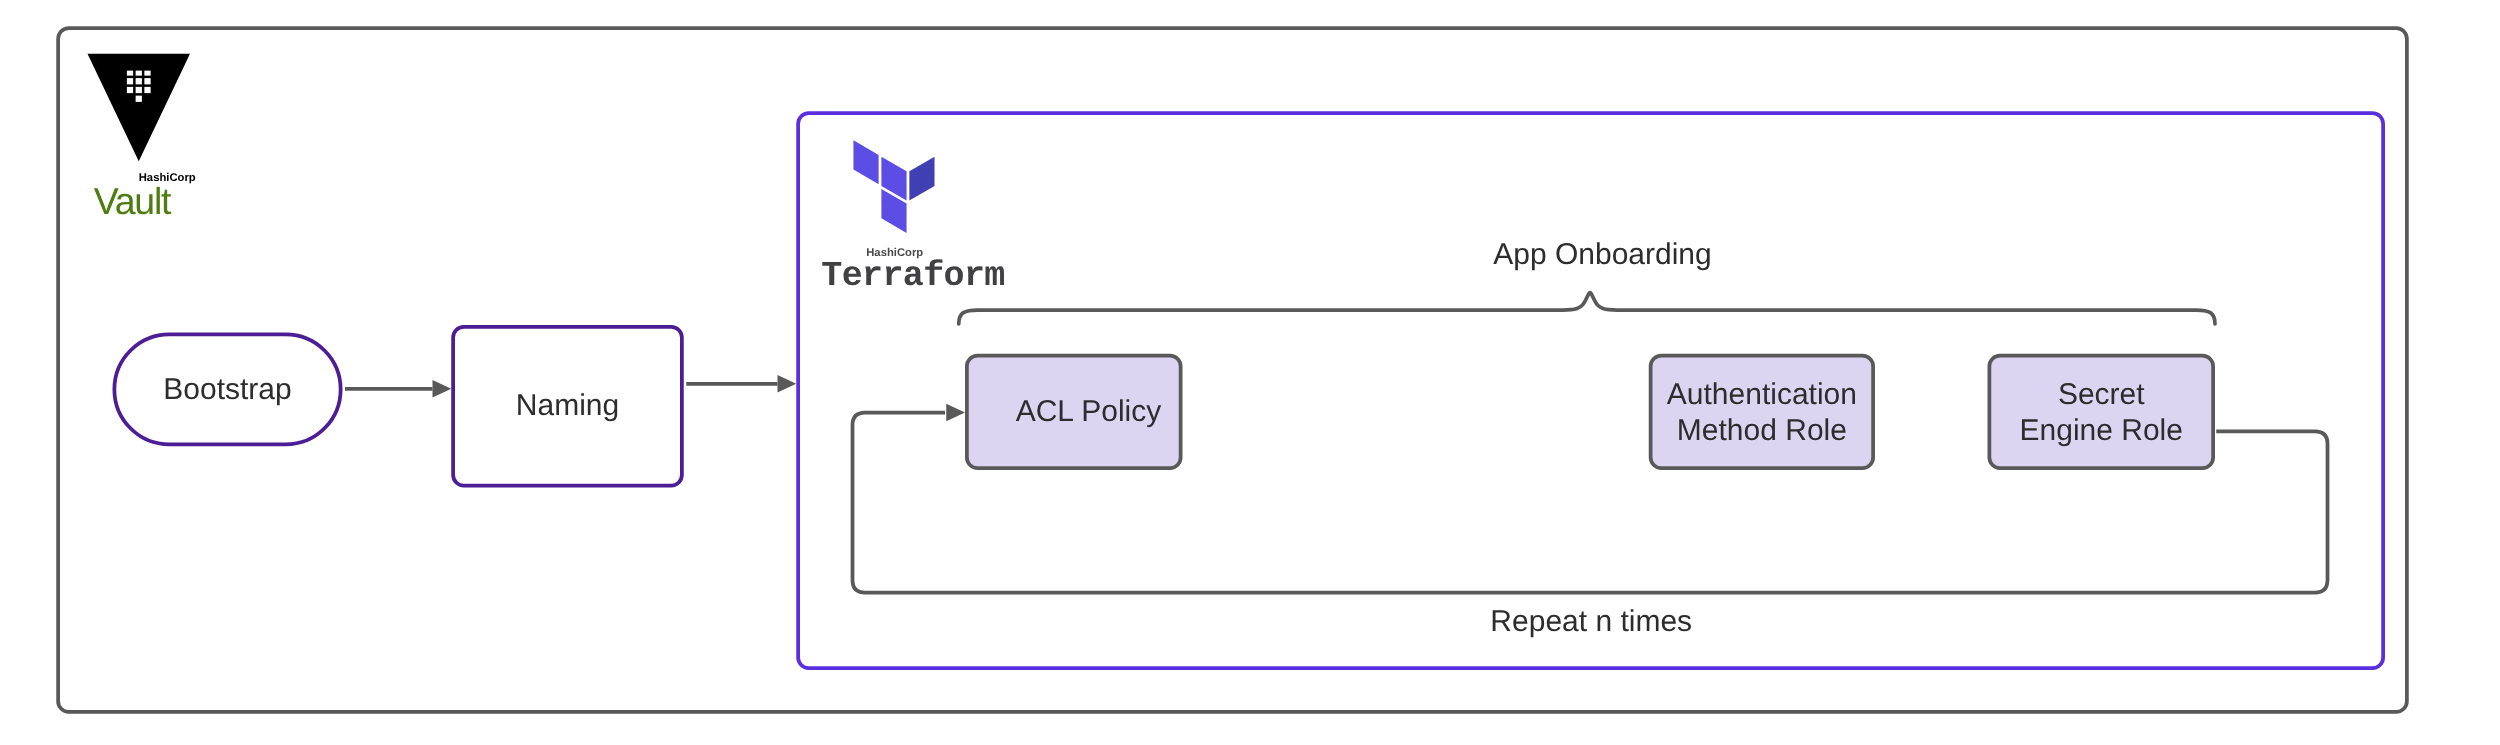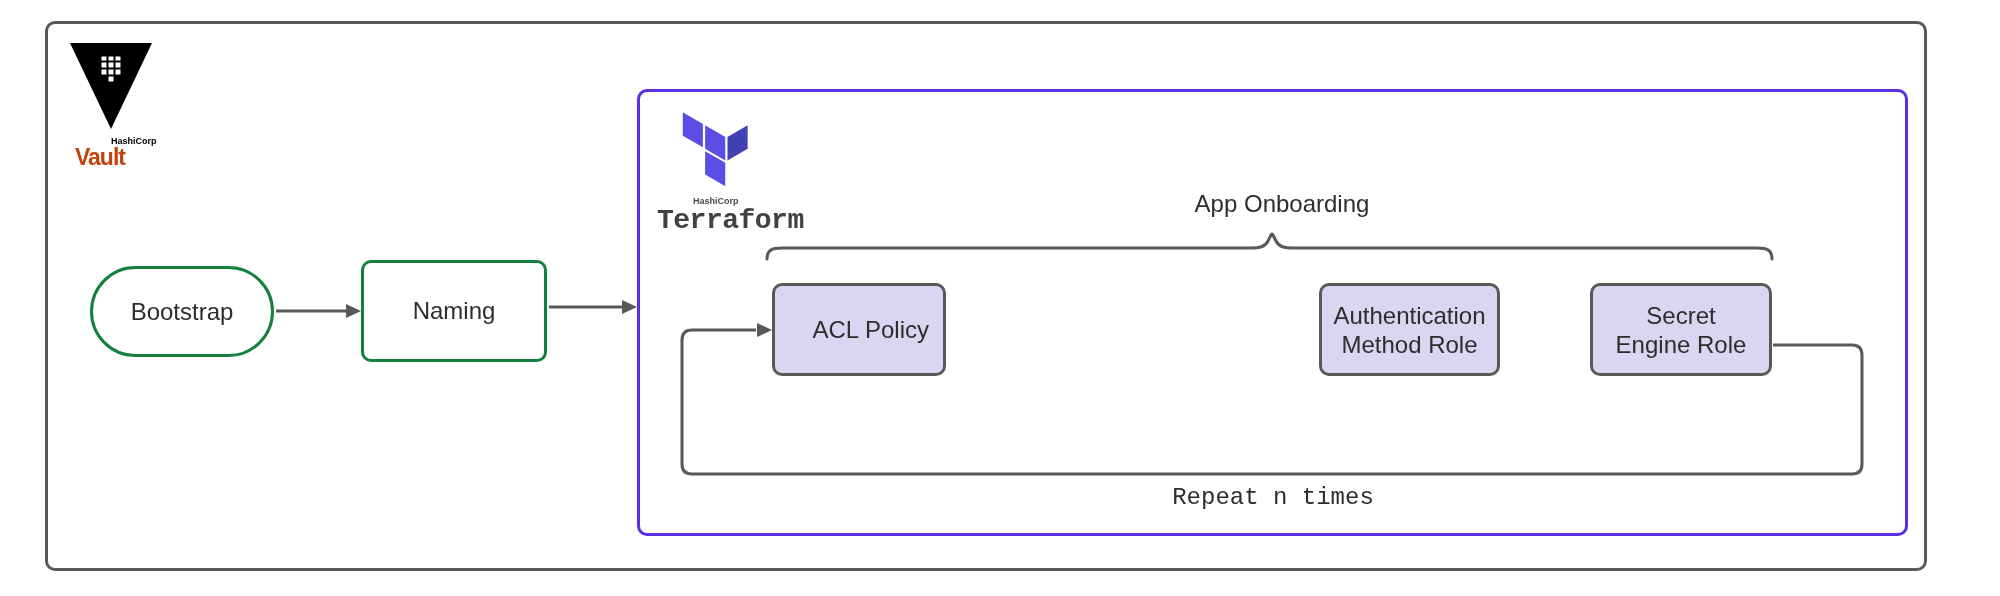--- a/index.html
+++ b/index.html
@@ -10,37 +10,37 @@
   .outer-frame{
     position:absolute;left:45px;top:21px;width:1876px;height:544px;
     border:3px solid #595959;border-radius:10px;background:#ffffff;
   }
   .purple-frame{
     position:absolute;left:637px;top:89px;width:1265px;height:441px;
     border:3px solid #5B2EE0;border-radius:10px;background:#ffffff;
   }
   .node{
     position:absolute;display:flex;align-items:center;justify-content:center;
-    border:3px solid #15803d;background:#ffffff;font-size:24px;text-align:center;
+    border:3px solid #4c1d95;background:#ffffff;font-size:24px;text-align:center;
     box-sizing:border-box;line-height:30px;
   }
   .pill{border-radius:48px;}
   .rect{border-radius:10px;}
   .step{
     position:absolute;display:flex;align-items:center;justify-content:center;
     border:3px solid #595959;background:#DCD5F2;border-radius:10px;
     font-size:24px;text-align:center;box-sizing:border-box;line-height:29px;
     padding:0 14px;
   }
   .float-label{
     position:absolute;font-size:24px;text-align:center;color:#2d2d2d;white-space:nowrap;
   }
   .logo-block{position:absolute;}
   .logo-brand{font-size:9px;font-weight:bold;color:#3a3a3a;letter-spacing:0px;padding-left:36px;}
-  .vault-word{font-size:23px;font-weight:bold;color:#c2410c;letter-spacing:-1px;line-height:1.02;}
+  .vault-word{font-size:30px;font-weight:normal;color:#4d7c0f;letter-spacing:-1px;line-height:1.02;}
   .tf-word{font-size:28px;font-weight:bold;color:#414042;letter-spacing:-0.5px;line-height:1.05;font-family:Liberation Mono, monospace;}
   svg.overlay{position:absolute;left:0;top:0;pointer-events:none;}
 </style>
 </head>
 <body>
 
 <div id="diagram">
 
   <div class="outer-frame"></div>
 
@@ -77,37 +77,37 @@
     <div style="margin-top:2px;">
       <div class="logo-brand" style="color:#4a4a4a;">HashiCorp</div>
       <div class="tf-word">Terraform</div>
     </div>
   </div>
 
   <div class="node pill" style="left:90px;top:266px;width:184px;height:91px;">
     <span>Bootstrap</span>
   </div>
 
-  <div class="node rect" style="left:361px;top:260px;width:186px;height:102px;">
+  <div class="node rect" style="left:361px;top:260px;width:186px;height:130px;">
     <span>Naming</span>
   </div>
 
   <div class="float-label" style="left:1172px;top:190px;width:220px;">App Onboarding</div>
 
   <div class="step" style="left:772px;top:283px;width:174px;height:93px;justify-content:flex-end;">
     <span>ACL Policy</span>
   </div>
   <div class="step" style="left:1319px;top:283px;width:181px;height:93px;">
     <span>Authentication Method Role</span>
   </div>
   <div class="step" style="left:1590px;top:283px;width:182px;height:93px;">
     <span>Secret Engine Role</span>
   </div>
 
-  <div class="float-label" style="left:1163px;top:484px;width:220px;font-family:Liberation Mono, monospace;">Repeat n times</div>
+  <div class="float-label" style="left:1163px;top:484px;width:220px;">Repeat n times</div>
 
   <svg class="overlay" width="2000" height="596" viewBox="0 0 2000 596">
 
     <g>
       <path d="M276,311 H346" fill="none" stroke="#595959" stroke-width="3"></path>
       <polygon points="346,304 346,318 361,311" fill="#595959"></polygon>
     </g>
 
     <g>
       <path d="M549,307 H622" fill="none" stroke="#595959" stroke-width="3"></path>

